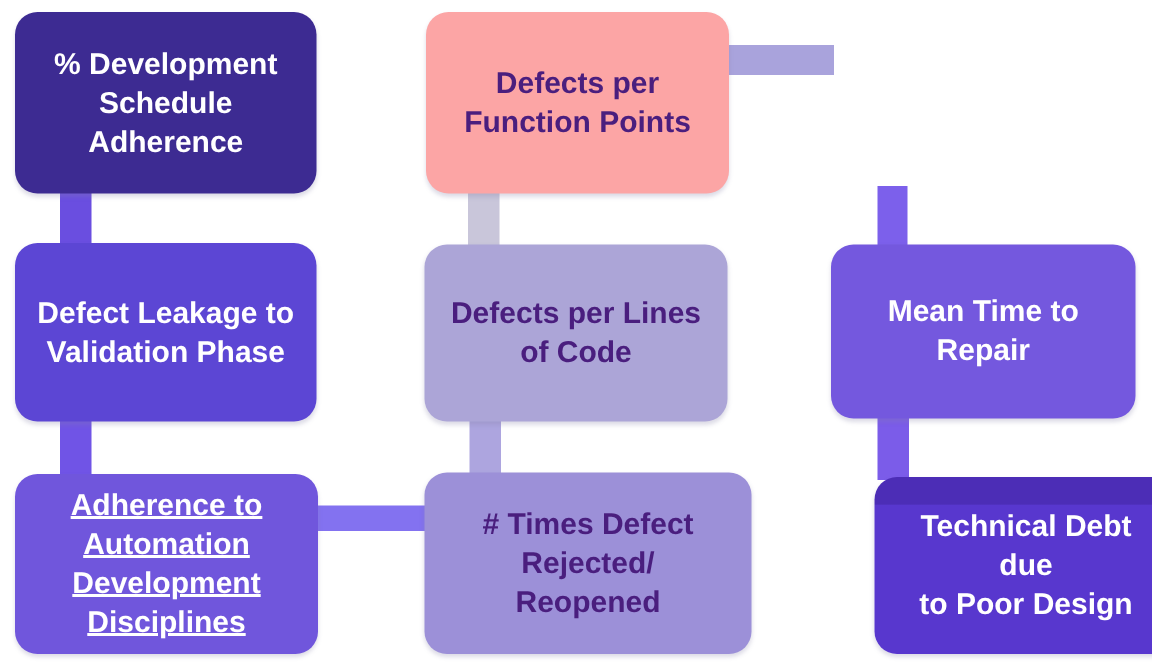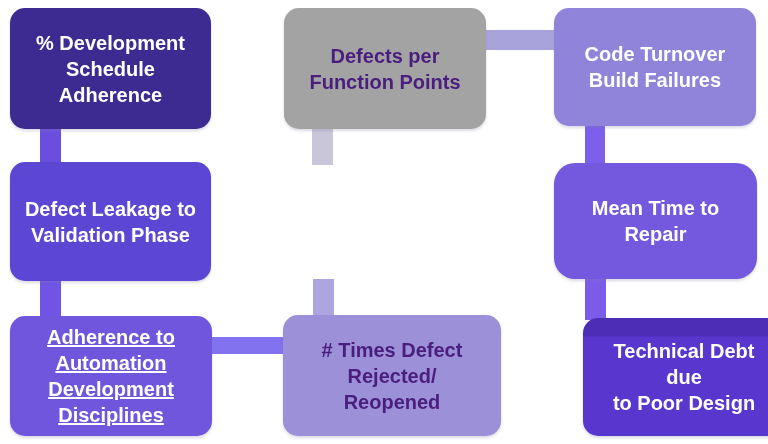--- a/index.html
+++ b/index.html
@@ -24,25 +24,25 @@
     padding: 6px 12px;
     box-sizing: border-box;
     white-space: pre-line;
     box-shadow: 0 2px 3px rgba(130,125,165,0.28);
     z-index: 2;
   }
   .connector { position: absolute; z-index: 1; }
 
   
   .n1 { left:10px;  top:8px;   width:201px; height:121px; background:#3D2B92; color:#ffffff; }
-  .n2 { left:284px; top:8px;   width:202px; height:121px; background:#a3a3a3; color:#4A1E7E; }
+  .n2 { left:284px; top:8px;   width:202px; height:121px; background:#fca5a5; color:#4A1E7E; }
   .n3 { left:554px; top:8px;   width:202px; height:118px; background:#8F84D9; color:#ffffff; }
   .n4 { left:10px;  top:162px; width:201px; height:119px; background:#5C46D4; color:#ffffff;text-align:center; }
   .n5 { left:283px; top:163px; width:202px; height:118px; background:#ACA5D7; color:#4A1E7E; }
-  .n6 { left:554px; top:163px; width:203px; height:116px; background:#7458DE; color:#ffffff;border-radius:21px; }
+  .n6 { left:554px; top:163px; width:203px; height:116px; background:#7458DE; color:#ffffff; }
   .n7 { left:10px;  top:316px; width:202px; height:120px; background:#7056DC; color:#ffffff;text-decoration:underline; }
   .n8 { left:283px; top:315px; width:218px; height:121px; background:#9C90D8; color:#4A1E7E; }
   .n9 { left:555px; top:318px; width:202px; height:118px;
         background: linear-gradient(#4C2DB6 0px, #4C2DB6 18px, #5837CE 19px, #5837CE 100%);
         color:#ffffff;margin-left:28px; }
 
   
   .c1 { left:40px;  top:126px; width:21px; height:38px; background:#6A4EE0; }
   .c2 { left:40px;  top:279px; width:21px; height:39px; background:#7054E6; }
   .c3 { left:312px; top:127px; width:21px; height:38px; background:#C9C6DA; }
@@ -65,24 +65,24 @@
   <div class="connector c5"></div>
   <div class="connector c6"></div>
   <div class="connector c7"></div>
   <div class="connector c8"></div>
 
   <div class="node n1">% Development
 Schedule
 Adherence</div>
   <div class="node n2">Defects per
 Function Points</div>
-  <div class="node n3">Code Turnover
-Build Failures</div>
   <div class="node n4">Defect Leakage to
 Validation Phase</div>
+  <div class="node n5">Defects per Lines
+of Code</div>
   <div class="node n6">Mean Time to
 Repair</div>
   <div class="node n7">Adherence to
 Automation
 Development
 Disciplines</div>
   <div class="node n8"># Times Defect
 Rejected/
 Reopened</div>
   <div class="node n9">Technical Debt due

